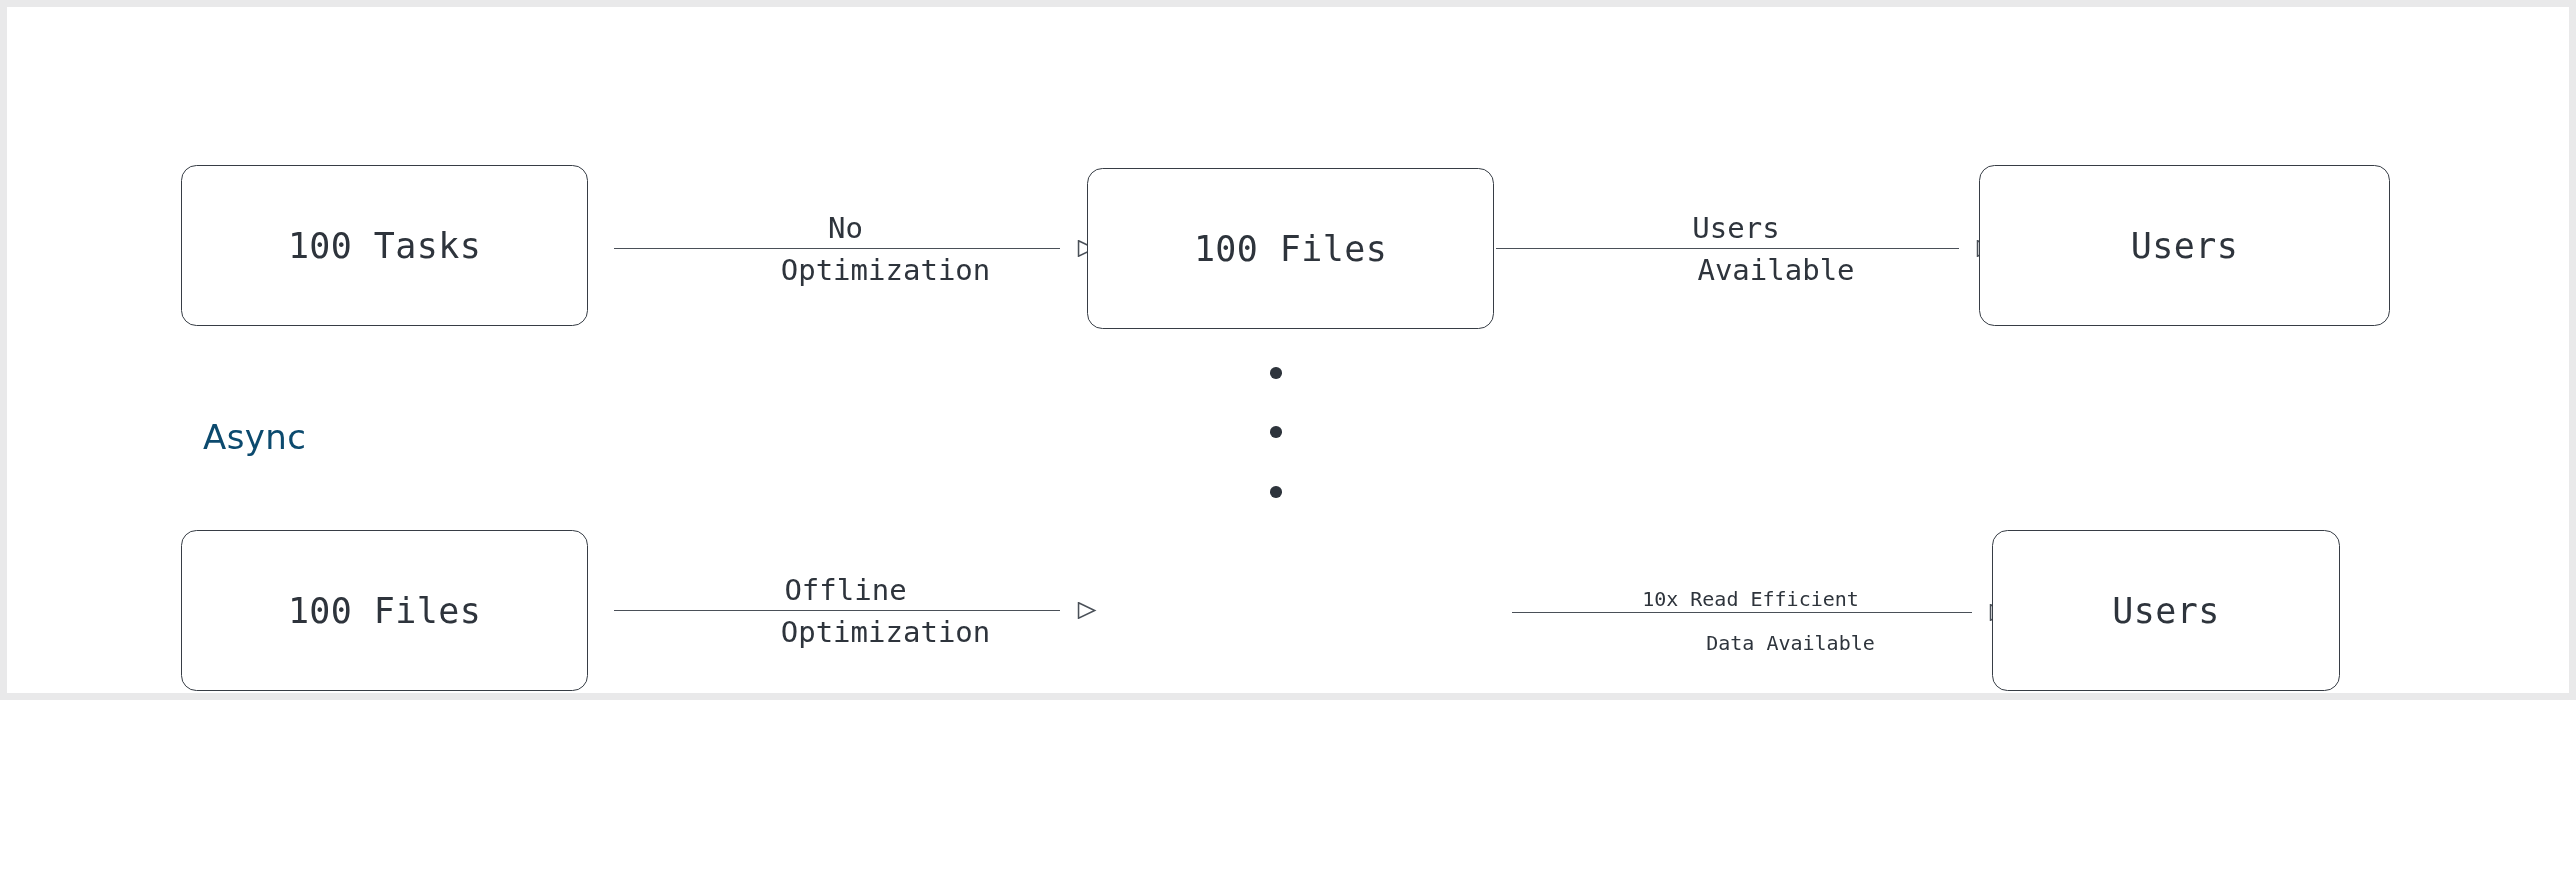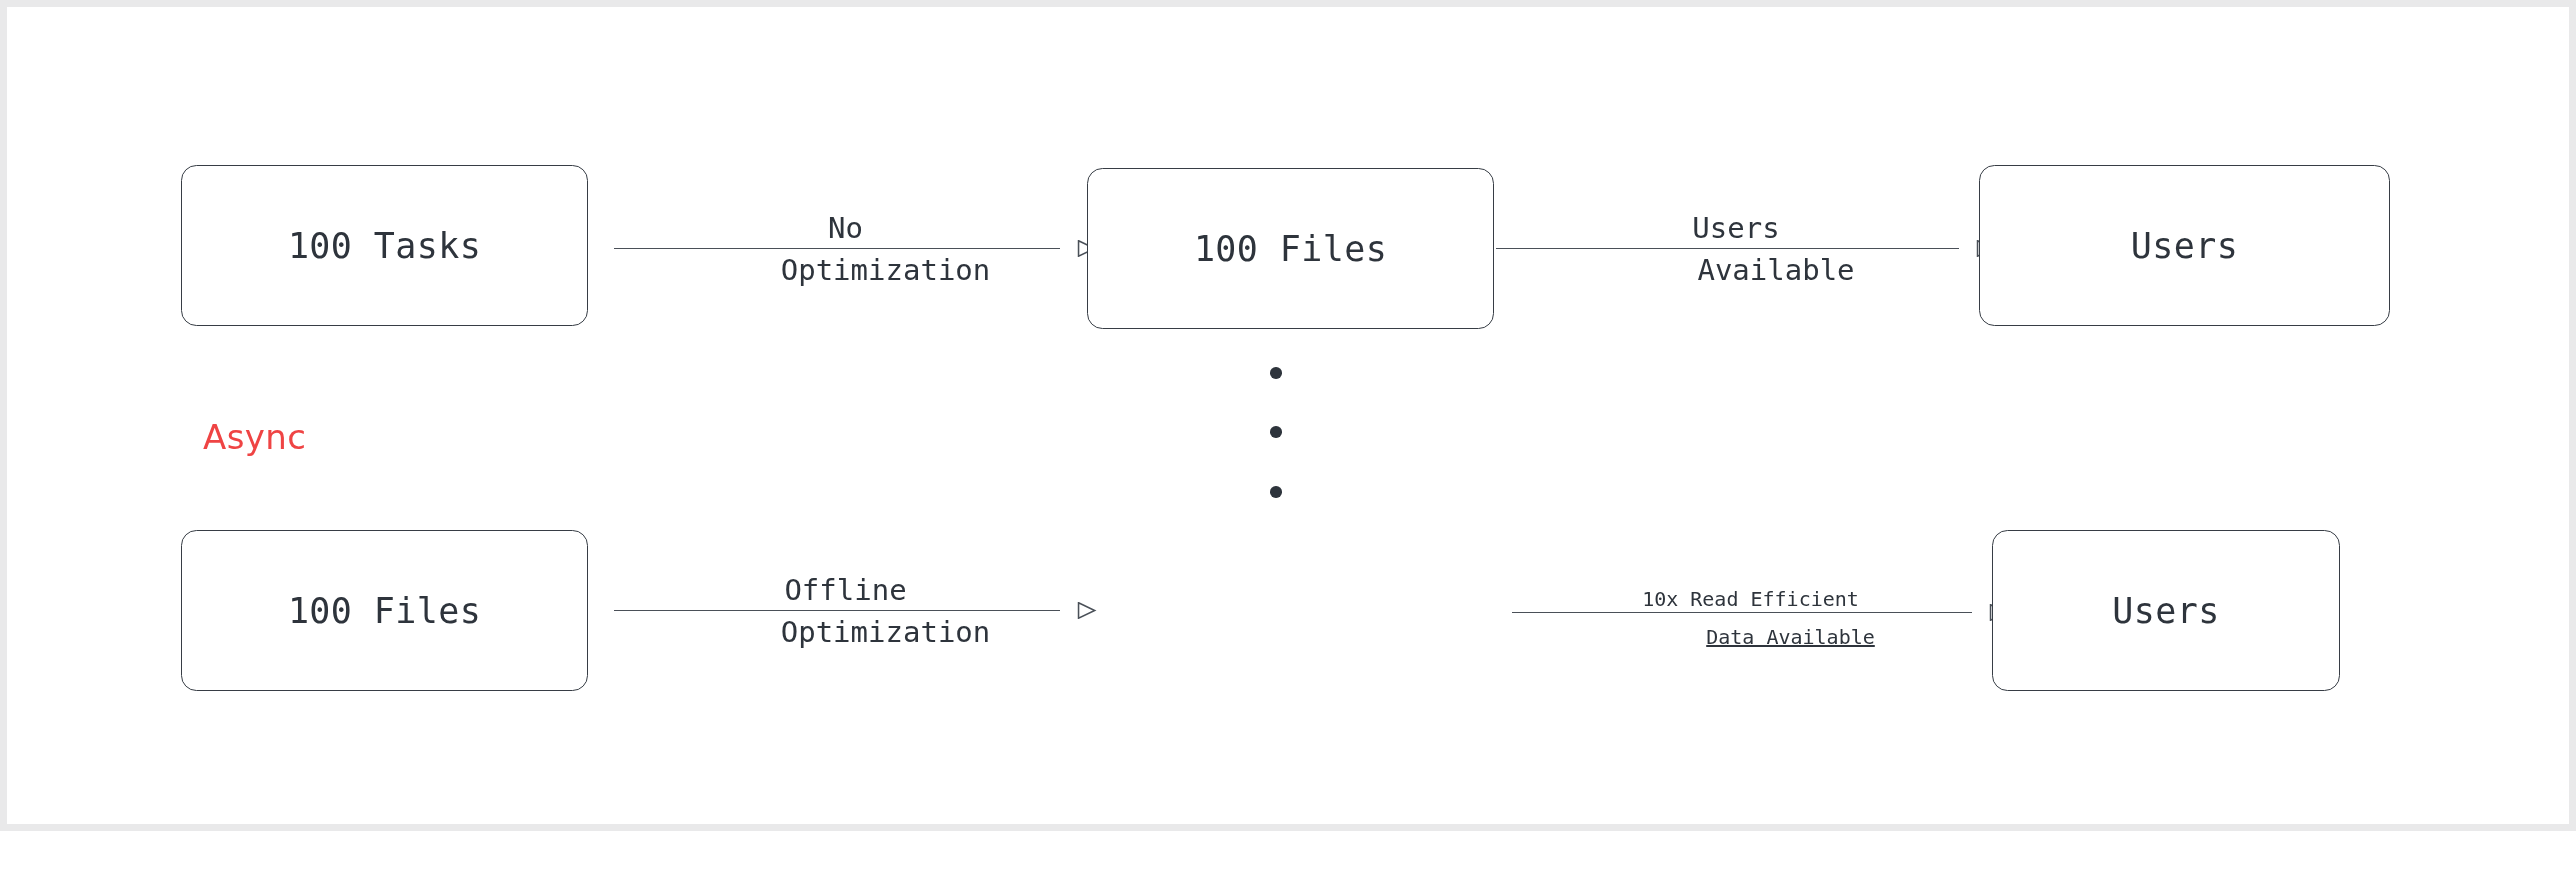--- a/index.html
+++ b/index.html
@@ -10,21 +10,21 @@
   body {
     width: 2576px;
     height: 885px;
     font-family: "DejaVu Sans Mono", monospace;
     overflow: hidden;
   }
 
   #canvas {
     position: relative;
     width: 2576px;
-    height: 831px;
+    height: 700px;
     box-sizing: border-box;
     background: #ffffff;
     border: 7.7px solid #e9e9ea;
   }
 
   .stage {
     position: absolute;
     inset: 0;
   }
 
@@ -86,34 +86,34 @@
     font-family: "DejaVu Sans Mono", monospace;
     font-size: 29px;
     line-height: 1.0;
     white-space: nowrap;
   }
   .edge-label.above { bottom: 6.1px; }
   .edge-label.below { top: 7.7px; margin-left: 40px; }
 
   .edge-label.small { font-size: 20px; }
   .edge-label.small.above { bottom: 3.8px; }
-  .edge-label.small.below { top: 15px; text-decoration: underline; }
+  .edge-label.small.below { top: 21px; }
 
   
   #edge-no-optimization   { left: 607px;  top: 241px; width: 463px; }
   #edge-data-available    { left: 1489px; top: 241px; width: 480px; }
   #edge-offline-optimization { left: 607px;  top: 603px; width: 463px; }
   #edge-read-efficient    { left: 1505px; top: 605px; width: 477px; }
 
   
   #async-label {
     position: absolute;
     left: 196px;
     top: 410px;
-    color: #ef4444;
+    color: #0c4a6e;
     font-family: "DejaVu Sans", sans-serif;
     font-size: 34px;
     letter-spacing: 0.4px;
     white-space: nowrap;
   }
 
   
   #vertical-ellipsis {
     position: absolute;
     left: 1263px;

